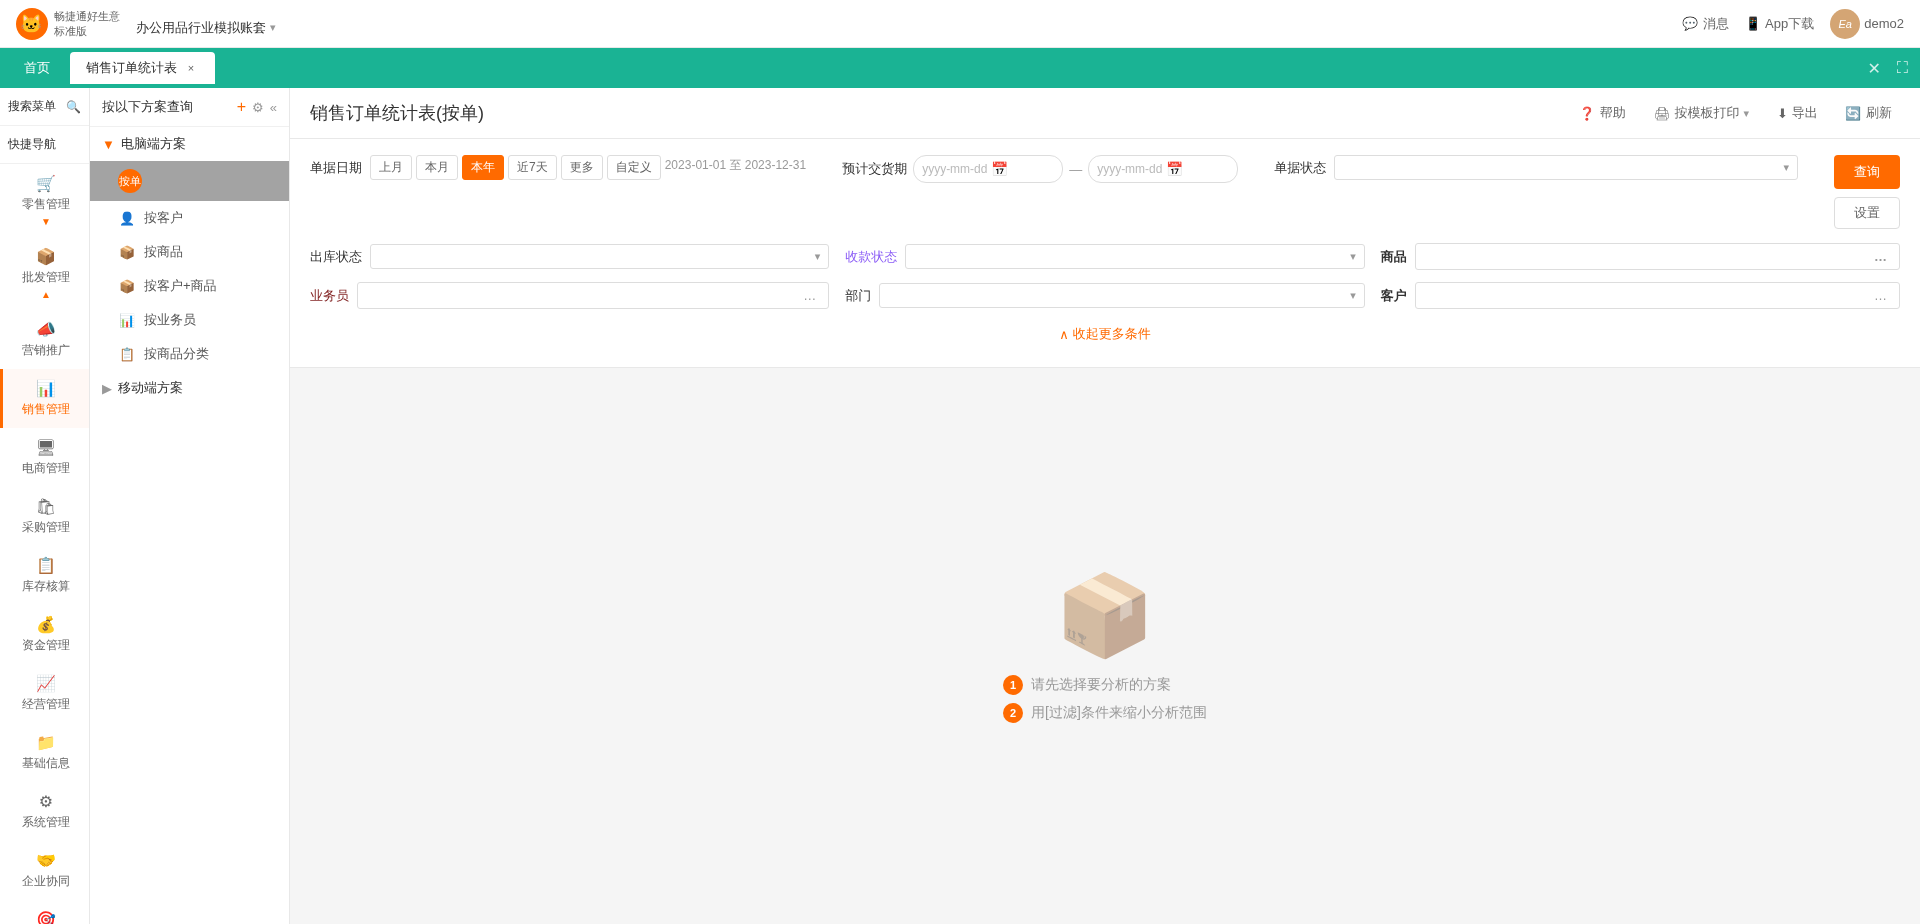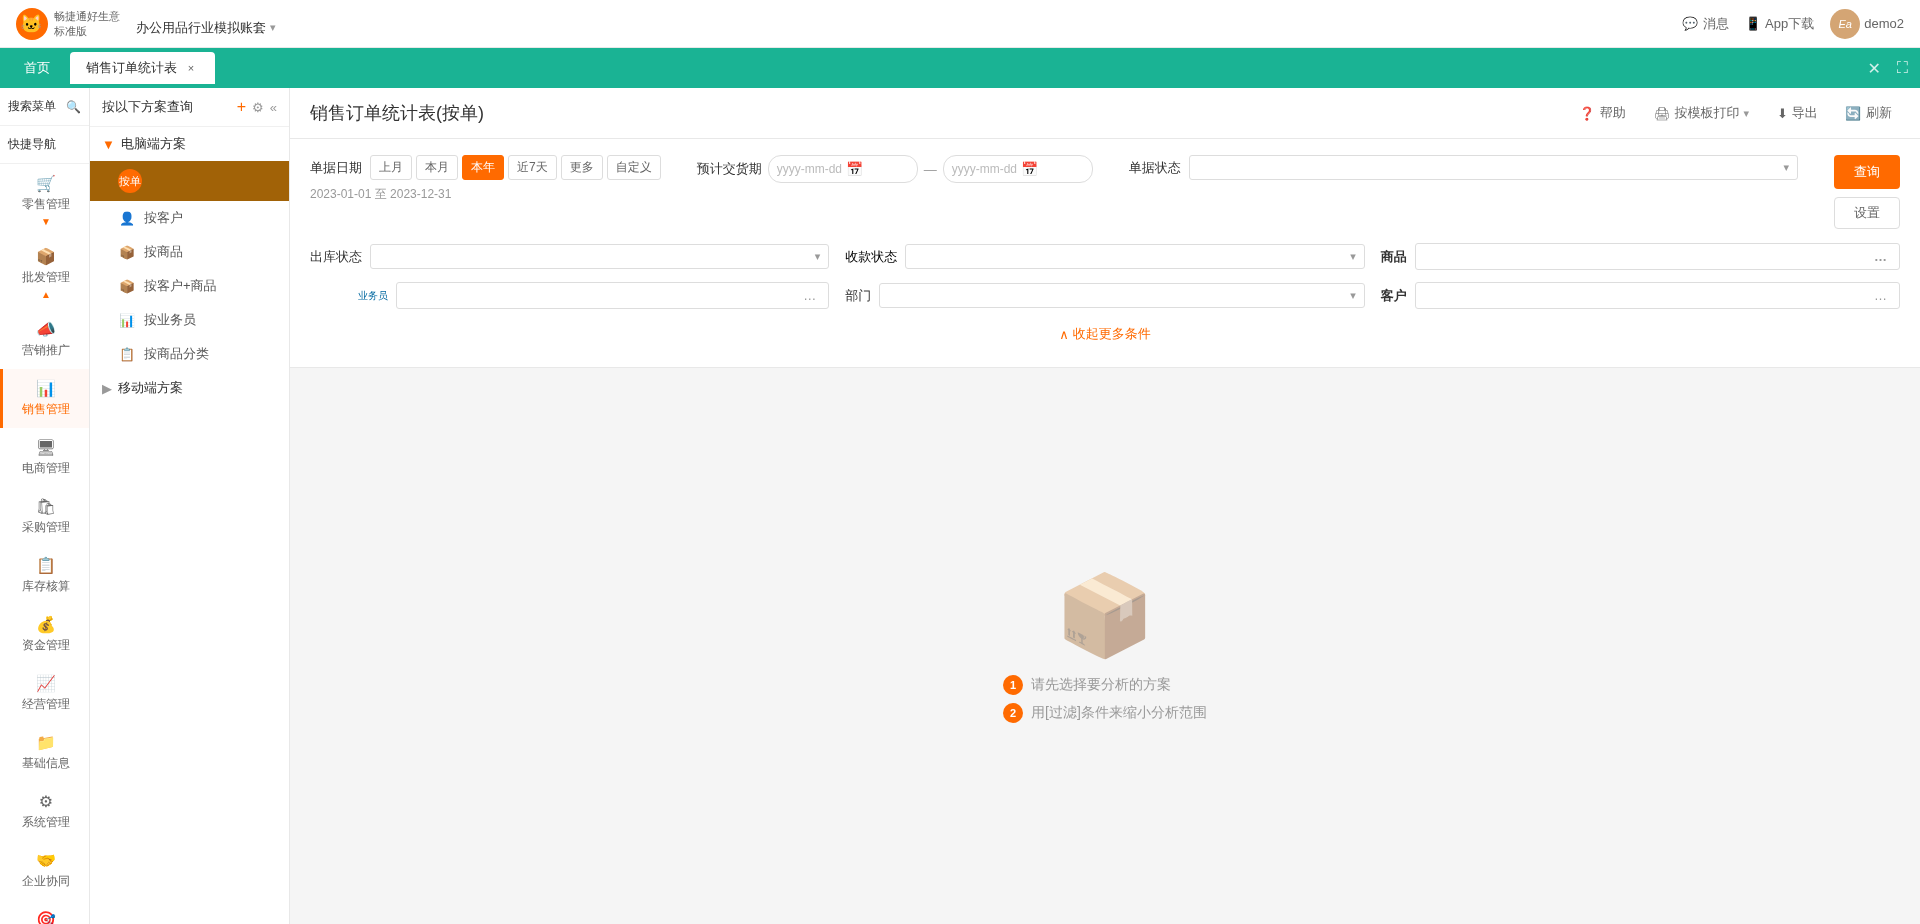--- a/index.html
+++ b/index.html
@@ -39,21 +39,21 @@
     .content-area { flex: 1; display: flex; overflow: hidden; }
 
     
     .scheme-panel { width: 200px; background: #fff; border-right: 1px solid #e8e8e8; overflow-y: auto; }
     .scheme-panel-header { padding: 10px 12px; display: flex; align-items: center; justify-content: space-between; border-bottom: 1px solid #f0f0f0; }
     .scheme-panel-title { font-size: 13px; color: #333; font-weight: 500; }
     .scheme-panel-actions { display: flex; align-items: center; gap: 6px; color: #999; }
     .scheme-group { }
     .scheme-group-header { padding: 8px 12px; display: flex; align-items: center; gap: 6px; color: #333; font-size: 13px; cursor: pointer; }
     .scheme-item { padding: 8px 12px 8px 28px; display: flex; align-items: center; gap: 8px; cursor: pointer; color: #555; font-size: 13px; }
-    .scheme-item.active { color: #ff6a00; background: #a16207; }
+    .scheme-item.active { color: #ff6a00; background: #a3a3a3; }
     .scheme-item-icon { width: 18px; height: 18px; display: flex; align-items: center; justify-content: center; font-size: 13px; color: #999; }
     .active-dot { width: 24px; height: 24px; background: #ff6a00; border-radius: 50%; display: flex; align-items: center; justify-content: center; color: #fff; font-size: 12px; }
 
     
     .main-content { flex: 1; display: flex; flex-direction: column; overflow: hidden; background: #f5f5f5; }
     .page-header { background: #fff; padding: 12px 20px; display: flex; align-items: center; justify-content: space-between; border-bottom: 1px solid #e8e8e8; }
     .page-title { font-size: 18px; font-weight: 500; color: #333; }
     .page-actions { display: flex; align-items: center; gap: 12px; }
     .page-action-btn { display: flex; align-items: center; gap: 4px; color: #666; font-size: 13px; cursor: pointer; padding: 4px 8px; border-radius: 4px; }
 
@@ -275,21 +275,21 @@
             <span>🔄</span>
             <span>刷新</span>
           </div>
         </div>
       </div>
 
       <div class="filter-area">
 
         <div style="display:flex; align-items:flex-start; gap:16px; margin-bottom:14px;">
 
-          <div style="display:flex; flex-direction:column; gap:4px;">
+          <div style="display:flex; flex-direction:row; gap:4px;">
             <div style="display:flex; align-items:center; gap:8px;">
               <span style="font-size:13px;color:#333;white-space:nowrap;">单据日期</span>
               <div class="filter-date-group">
                 <button class="date-btn">上月</button>
                 <button class="date-btn">本月</button>
                 <button class="date-btn active">本年</button>
                 <button class="date-btn">近7天</button>
                 <button class="date-btn">更多</button>
                 <button class="date-btn">自定义</button>
               </div>
@@ -326,37 +326,37 @@
 
         <div style="display:flex; align-items:center; gap:16px; margin-bottom:12px;">
           <div style="display:flex; align-items:center; gap:8px; flex:1;">
             <span style="font-size:13px;color:#333;white-space:nowrap;">出库状态</span>
             <div class="filter-select" style="flex:1;">
               <span style="flex:1;"></span>
               <span class="chevron">▾</span>
             </div>
           </div>
           <div style="display:flex; align-items:center; gap:8px; flex:1;">
-            <span style="font-size:13px;color:#000000;white-space:nowrap;">收款状态</span>
+            <span style="font-size:13px;color:#8b5cf6;white-space:nowrap;">收款状态</span>
             <div class="filter-select" style="flex:1;">
               <span style="flex:1;"></span>
               <span class="chevron">▾</span>
             </div>
           </div>
           <div style="display:flex; align-items:center; gap:8px; flex:1;font-weight:bold;">
             <span style="font-size:13px;color:#333;white-space:nowrap;">商品</span>
             <div class="filter-select" style="flex:1; justify-content:flex-end;">
               <span class="filter-dots">…</span>
             </div>
           </div>
         </div>
 
         <div style="display:flex; align-items:center; gap:16px; margin-bottom:4px;">
           <div style="display:flex; align-items:center; gap:8px; flex:1;">
-            <span style="font-size:10px;color:#0369a1;white-space:nowrap;margin-left:48px;">业务员</span>
+            <span style="font-size:13px;color:#7f1d1d;white-space:nowrap;">业务员</span>
             <div class="filter-select" style="flex:1; justify-content:flex-end;">
               <span class="filter-dots">…</span>
             </div>
           </div>
           <div style="display:flex; align-items:center; gap:8px; flex:1;">
             <span style="font-size:13px;color:#333;white-space:nowrap;">部门</span>
             <div class="filter-select" style="flex:1;">
               <span style="flex:1;"></span>
               <span class="chevron">▾</span>
             </div>

